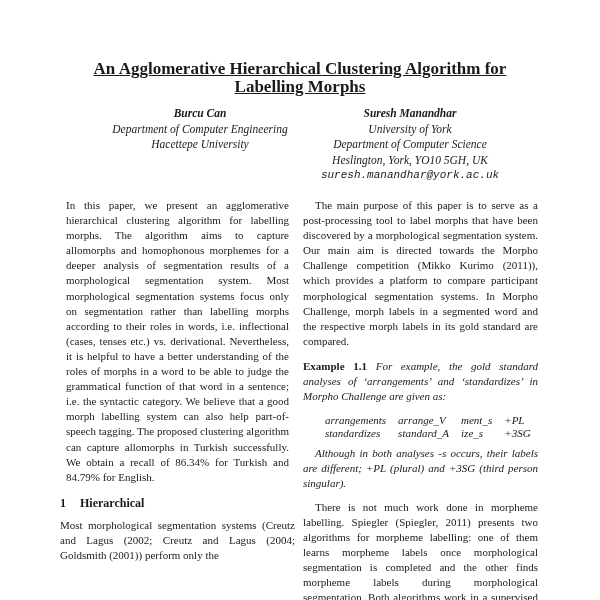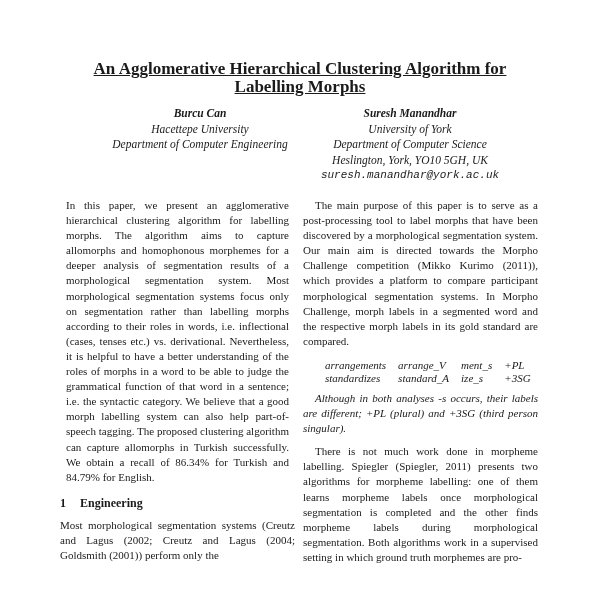--- a/index.html
+++ b/index.html
@@ -29,42 +29,46 @@
   .italic { font-style: italic; }
   .gap { height: 8px; }
 </style>
 </head>
 <body>
 
 <div class="title">An Agglomerative Hierarchical Clustering Algorithm for Labelling Morphs</div>
 
 <div class="author" id="author-1">
   <div class="name">Burcu Can</div>
+  <div>Department of Computer Engineering</div>
   <div>Hacettepe University</div>
-  <div>Department of Computer Engineering</div>
 </div>
 
 <div class="author" id="author-2">
   <div class="name">Suresh Manandhar</div>
   <div>University of York</div>
   <div>Department of Computer Science</div>
   <div>Heslington, York, YO10 5GH, UK</div>
   <div class="email">suresh.manandhar@york.ac.uk</div>
 </div>
 
 <div class="col" id="col-left">
   <p class="abstract">In this paper, we present an agglomerative hierarchical clustering algorithm for labelling morphs. The algorithm aims to capture allomorphs and homophonous morphemes for a deeper analysis of segmentation results of a morphological segmentation system. Most morphological segmentation systems focus only on segmentation rather than labelling morphs according to their roles in words, i.e. inflectional (cases, tenses etc.) vs. derivational. Nevertheless, it is helpful to have a better understanding of the roles of morphs in a word to be able to judge the grammatical function of that word in a sentence; i.e. the syntactic category. We believe that a good morph labelling system can also help part-of-speech tagging. The proposed clustering algorithm can capture allomorphs in Turkish successfully. We obtain a recall of 86.34% for Turkish and 84.79% for English.</p>
   <div class="section-head">
-    <span class="num">1</span><span>Engineering</span>
+    <span class="num">1</span><span>Hierarchical</span>
   </div>
   <p>Most morphological segmentation systems (Creutz and Lagus (2002; Creutz and Lagus (2004; Goldsmith (2001)) perform only the</p>
 </div>
 
 <div class="col" id="col-right">
   <p class="indent">The main purpose of this paper is to serve as a post-processing tool to label morphs that have been discovered by a morphological segmentation system. Our main aim is directed towards the Morpho Challenge competition (Mikko Kurimo (2011)), which provides a platform to compare participant morphological segmentation systems. In Morpho Challenge, morph labels in a segmented word and the respective morph labels in its gold standard are compared.</p>
+  <p class="example">
+    <span class="label">Example 1.1</span>
+    <span class="body">For example, the gold standard analyses of ‘arrangements’ and ‘standardizes’ in Morpho Challenge are given as:</span>
+  </p>
   <table class="ex">
     <tbody>
         <tr>
       <td>arrangements</td>
       <td>arrange_V</td>
       <td>ment_s</td>
       <td>+PL</td>
     </tr>
     <tr>
       <td>standardizes</td>

